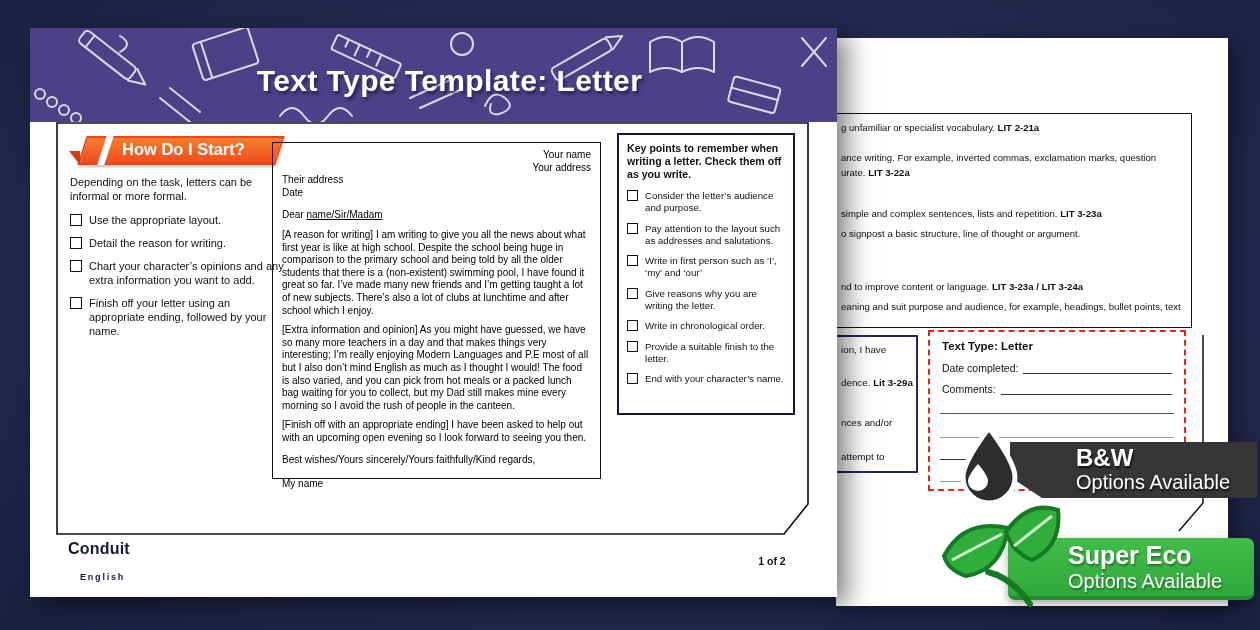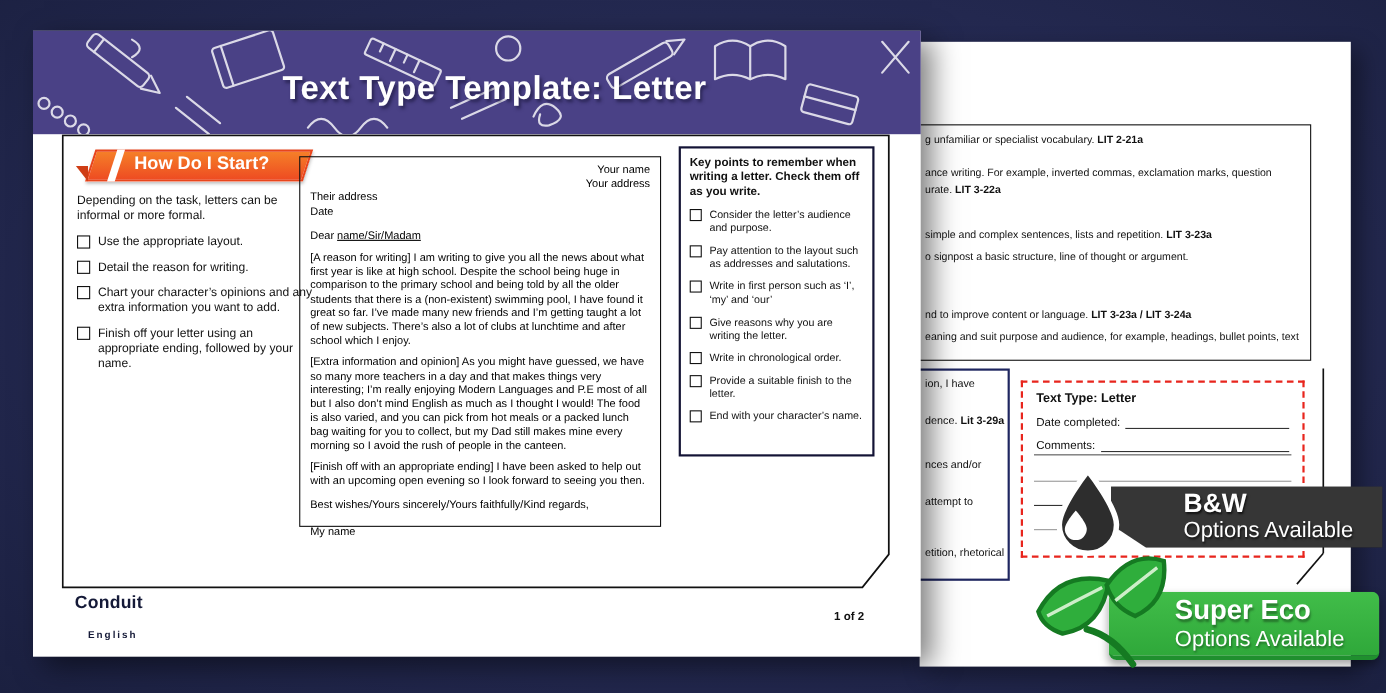--- a/index.html
+++ b/index.html
@@ -56,23 +56,23 @@
   .brand{position:absolute;left:38px;top:512px;color:#151a38;}
   .brand .b1{font-size:16px;font-weight:800;letter-spacing:.2px;}
   .brand .b2{font-size:9px;font-weight:700;letter-spacing:1.8px;margin-left:12px;margin-top:14px;}
   .pageno{position:absolute;left:712px;top:527px;width:60px;text-align:center;font-size:10.5px;font-weight:bold;color:#111;}
 
   
   .p2frame{position:absolute;left:-2px;top:75px;width:358px;height:215px;border:1.5px solid #111;box-sizing:border-box;}
   .p2lines{position:absolute;left:5px;top:0;width:352px;height:292px;overflow:hidden;}
   .p2line{position:absolute;white-space:nowrap;font-size:9.6px;color:#111;}
   .p2line b{font-weight:bold;}
-  .p2box{position:absolute;left:-4px;top:297px;width:86px;height:193px;border:2.5px solid #1f2660;box-sizing:border-box;overflow:hidden;}
+  .p2box{position:absolute;left:-4px;top:297px;width:86px;height:138px;border:2.5px solid #1f2660;box-sizing:border-box;overflow:hidden;}
   .p2box .p2line{left:7px;font-size:9.8px;}
-  .redbox{position:absolute;left:92px;top:308px;width:258px;height:161px;border:2.5px dashed #e8251d;box-sizing:border-box;padding:8px 12px;color:#111;}
+  .redbox{position:absolute;left:92px;top:292px;width:258px;height:161px;border:2.5px dashed #e8251d;box-sizing:border-box;padding:8px 12px;color:#111;}
   .redbox .rtitle{font-size:11.5px;font-weight:bold;margin:0 0 10px 0;}
   .redbox .rrow{display:flex;align-items:flex-end;font-size:10.5px;margin-bottom:9px;}
   .redbox .rline{flex:1;border-bottom:1px solid #333;margin-left:5px;height:11px;}
   .xline{position:absolute;left:104px;width:234px;height:0;border-top:1px solid #999;}
   .corner-svg{position:absolute;left:330px;top:295px;}
 
   
   #bw-badge{position:absolute;left:1010px;top:442px;width:247px;height:56px;background:#363636;z-index:3;
     clip-path:polygon(0 0,100% 0,100% 100%,32px 100%,0 62%);color:#fff;box-shadow:0 4px 8px rgba(0,0,0,.4);}
   #bw-badge .t1{position:absolute;left:66px;top:2px;font-size:24px;font-weight:bold;text-shadow:1px 2px 2px rgba(0,0,0,.7);}

